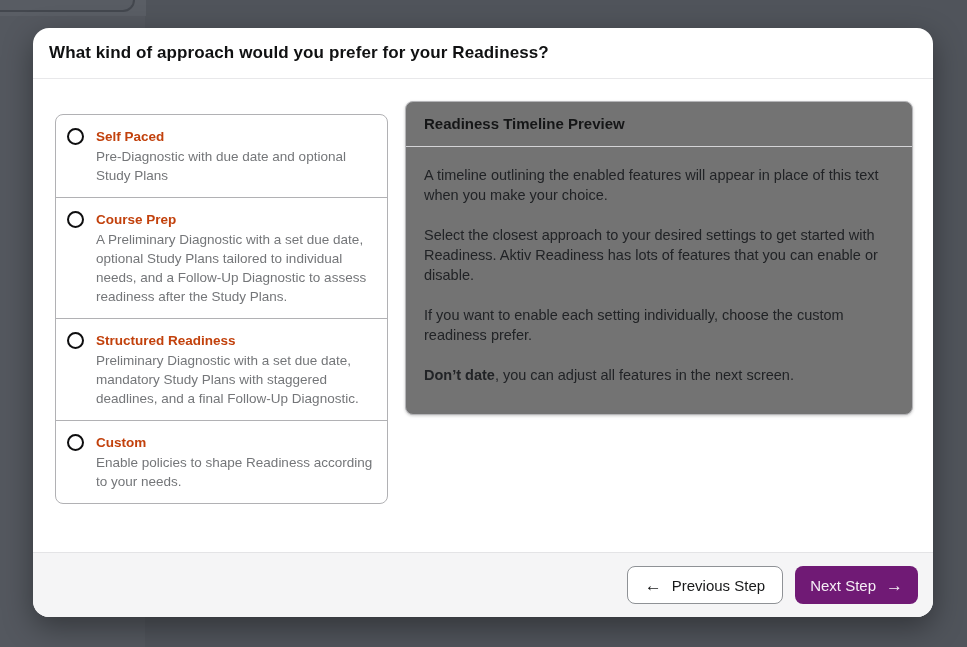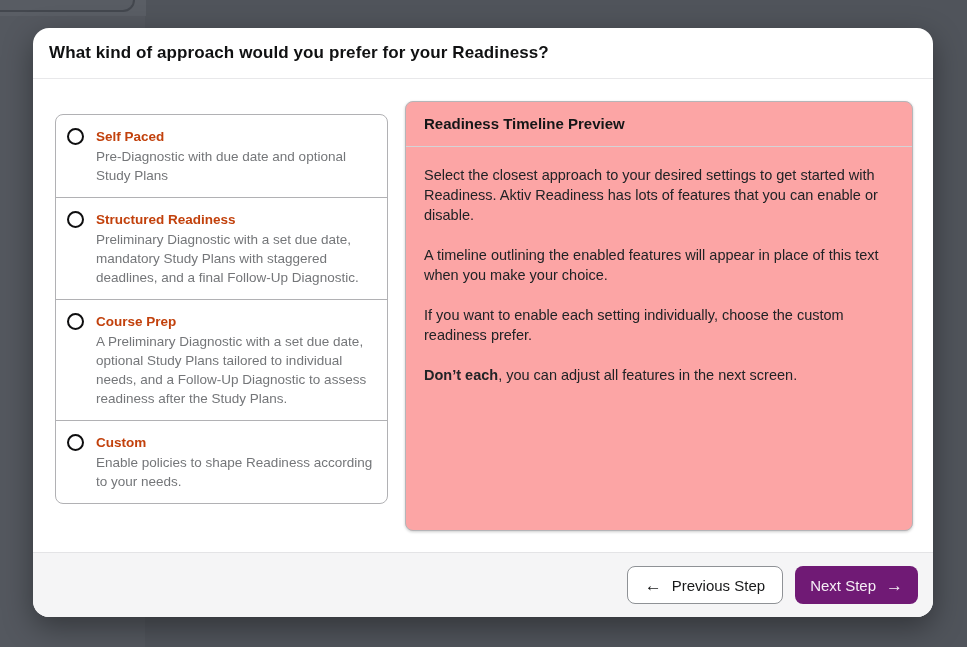--- a/index.html
+++ b/index.html
@@ -46,22 +46,22 @@
   }
   .option:last-child{border-bottom:none;}
   .radio{
     width:17px;height:17px;flex:none;margin-top:2px;
     border:2px solid #0e0e0f;border-radius:50%;background:#fff;box-sizing:border-box;
   }
   .option-label{font-size:13.5px;font-weight:700;color:#c2410c;line-height:21px;}
   .option-desc{font-size:13.5px;color:#747679;line-height:19px;}
   
   .preview-panel{
-    margin-top:22px;flex:1;height:430px;box-sizing:border-box;
-    background:#fca5a5;border:1px solid #b5b5b8;border-radius:8px;
+    margin-top:22px;flex:1;height:314px;box-sizing:border-box;
+    background:#737373;border:1px solid #b5b5b8;border-radius:8px;
     box-shadow:0 1px 3px rgba(0,0,0,.2);
   }
   .preview-header{
     padding:13px 18px;border-bottom:1px solid #d4d4d7;
   }
   .preview-title{font-size:15px;font-weight:700;color:#151617;}
   .preview-body{padding:18px;font-size:14.5px;line-height:20px;color:#212326;}
   .preview-body p{margin:0 0 20px 0;}
   .preview-body .bold-lead{font-weight:700;}
   
@@ -105,52 +105,52 @@
         <span class="radio"></span>
         <span class="option-text">
           <div class="option-label">Self Paced</div>
           <div class="option-desc">Pre-Diagnostic with due date and optional Study Plans</div>
         </span>
       </div>
 
       <div class="option">
         <span class="radio"></span>
         <span class="option-text">
-          <div class="option-label">Structured Readiness</div>
-          <div class="option-desc">Preliminary Diagnostic with a set due date, mandatory Study Plans with staggered deadlines, and a final Follow-Up Diagnostic.</div>
+          <div class="option-label">Course Prep</div>
+          <div class="option-desc">A Preliminary Diagnostic with a set due date, optional Study Plans tailored to individual needs, and a Follow-Up Diagnostic to assess readiness after the Study Plans.</div>
         </span>
       </div>
 
       <div class="option">
         <span class="radio"></span>
         <span class="option-text">
-          <div class="option-label">Course Prep</div>
-          <div class="option-desc">A Preliminary Diagnostic with a set due date, optional Study Plans tailored to individual needs, and a Follow-Up Diagnostic to assess readiness after the Study Plans.</div>
+          <div class="option-label">Structured Readiness</div>
+          <div class="option-desc">Preliminary Diagnostic with a set due date, mandatory Study Plans with staggered deadlines, and a final Follow-Up Diagnostic.</div>
         </span>
       </div>
 
       <div class="option">
         <span class="radio"></span>
         <span class="option-text">
           <div class="option-label">Custom</div>
           <div class="option-desc">Enable policies to shape Readiness according to your needs.</div>
         </span>
       </div>
 
     </div>
 
     <div class="preview-panel">
       <div class="preview-header">
         <span class="preview-title">Readiness Timeline Preview</span>
       </div>
       <div class="preview-body">
+        <p>A timeline outlining the enabled features will appear in place of this text when you make your choice.</p>
         <p>Select the closest approach to your desired settings to get started with Readiness. Aktiv Readiness has lots of features that you can enable or disable.</p>
-        <p>A timeline outlining the enabled features will appear in place of this text when you make your choice.</p>
         <p>If you want to enable each setting individually, choose the custom readiness prefer.</p>
-        <p><span class="bold-lead">Don’t each</span><span>, you can adjust all features in the next screen.</span></p>
+        <p><span class="bold-lead">Don’t date</span><span>, you can adjust all features in the next screen.</span></p>
       </div>
     </div>
 
   </div>
 
   <div class="modal-footer">
     <button class="btn btn-prev">
       <span class="arrow">←</span>
       <span>Previous Step</span>
     </button>

